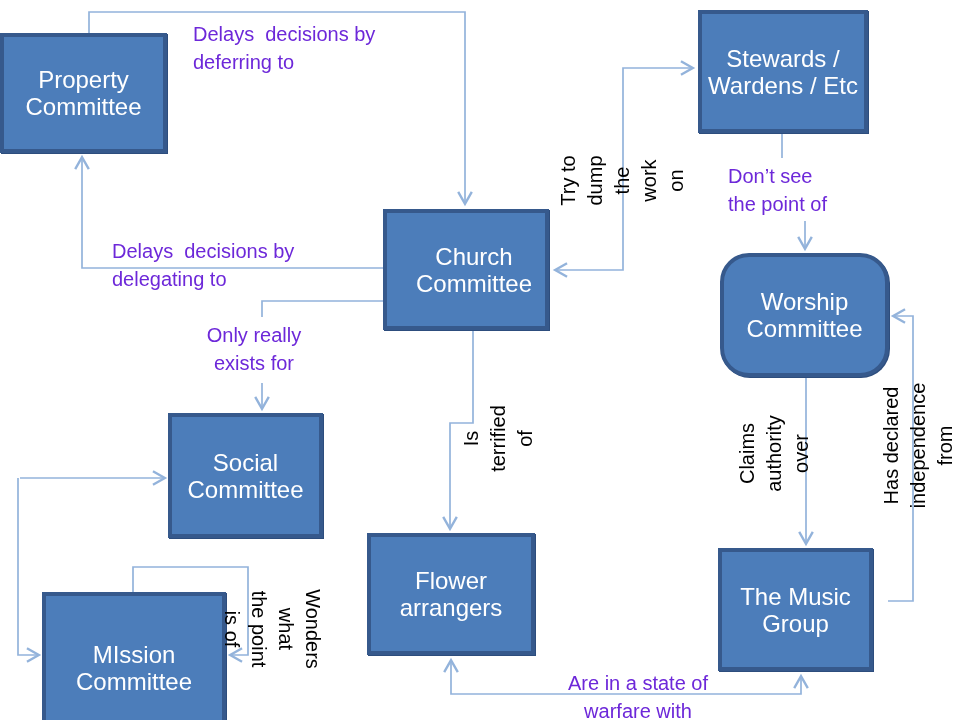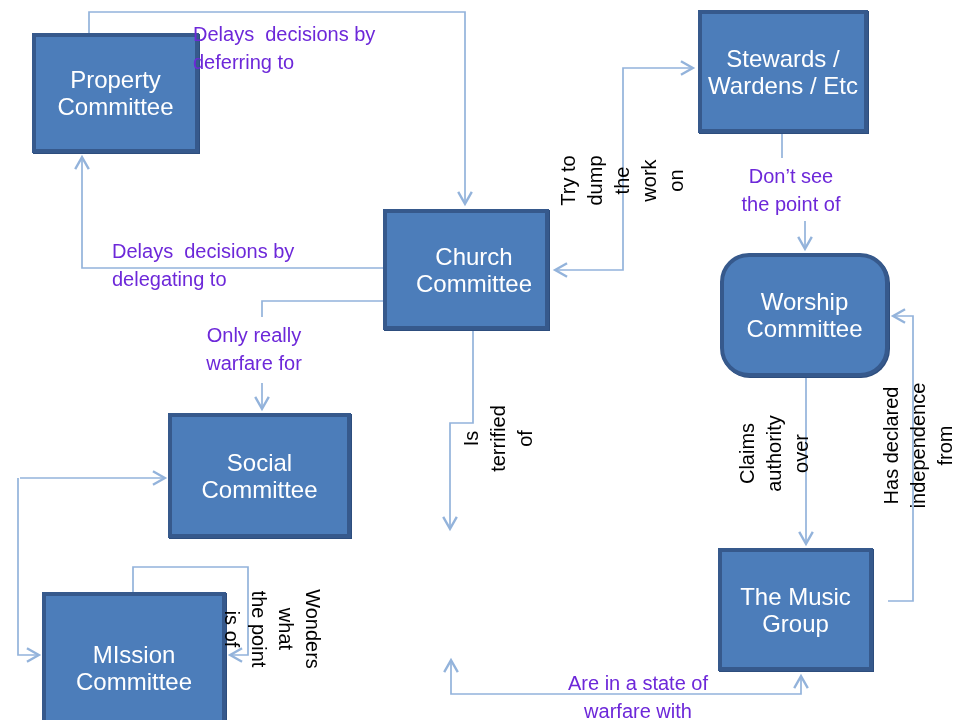--- a/index.html
+++ b/index.html
@@ -11,37 +11,37 @@
   #wires { position:absolute; left:0; top:0; width:960px; height:720px; }
 
   .node {
     position:absolute; box-sizing:border-box;
     background:#4C7DBA; border:4px solid #36598C;
     color:#ffffff; font-size:24px; line-height:27px; font-weight:400;
     display:flex; align-items:center; justify-content:center;
     text-align:center; white-space:pre-wrap;
     box-shadow:1px 1px 0 #2d4d7d;
   }
-  .n-property { left:0;   top:33;  width:167px; height:120px; top:33px;margin-left:32px; }
+  .n-property { left:0;   top:33;  width:167px; height:120px; top:33px; }
   .n-stewards { left:698px; top:10px;  width:170px; height:123px; }
   .n-church   { left:383px; top:209px; width:166px; height:121px;padding-left:16px; }
   .n-worship  { left:720px; top:253px; width:169px; height:124px;border-radius:29px; }
-  .n-social   { left:168px; top:413px; width:183px; height:125px; }
+  .n-social   { left:168px; top:413px; width:155px; height:125px; }
   .n-flower   { left:367px; top:533px; width:168px; height:122px; }
   .n-music    { left:718px; top:548px; width:155px; height:123px; }
   .n-mission  { left:42px;  top:592px; width:184px; height:152px; }
 
   .elabel {
     position:absolute; color:#6d28d9; font-size:20px; line-height:28px;
     white-space:pre-wrap;
   }
   .l-deferring  { left:193px; top:20px;  text-align:left; }
   .l-delegating { left:112px; top:237px; text-align:left; }
   .l-only       { left:196px; top:321px; width:116px; text-align:center; }
-  .l-dontsee    { left:728px; top:162px; width:126px; text-align:center; }
+  .l-dontsee    { left:728px; top:162px; width:126px; }
   .l-often      { left:12px;  top:456px; text-align:left; }
   .l-warfare    { left:558px; top:669px; width:160px; text-align:center; }
 
   .vlabel {
     position:absolute; display:flex; align-items:center; justify-content:center;
     color:#000000;
   }
   .vlabel .vtext {
     display:block; text-align:center; white-space:pre-wrap;
     font-size:20px; line-height:27px;
@@ -92,31 +92,33 @@
   <div class="node n-property">Property
 Committee</div>
   <div class="node n-stewards">Stewards /
 Wardens / Etc</div>
   <div class="node n-church">Church
 Committee</div>
   <div class="node n-worship">Worship
 Committee</div>
   <div class="node n-social">Social
 Committee</div>
+  <div class="node n-flower">Flower
+arrangers</div>
   <div class="node n-music">The Music
 Group</div>
   <div class="node n-mission">MIssion
 Committee</div>
 
   <div class="elabel l-deferring">Delays  decisions by
 deferring to</div>
   <div class="elabel l-delegating">Delays  decisions by
 delegating to</div>
   <div class="elabel l-only">Only really
-warfare for</div>
+exists for</div>
   <div class="elabel l-dontsee">Don’t see
 the point of</div>
   <div class="elabel l-warfare">Are in a state of
 warfare with</div>
 
   <div class="vlabel rot-ccw l-trydump">
     <span class="vtext">Try to dump the
 work on</span>
   </div>
   <div class="vlabel rot-ccw l-terrified">

